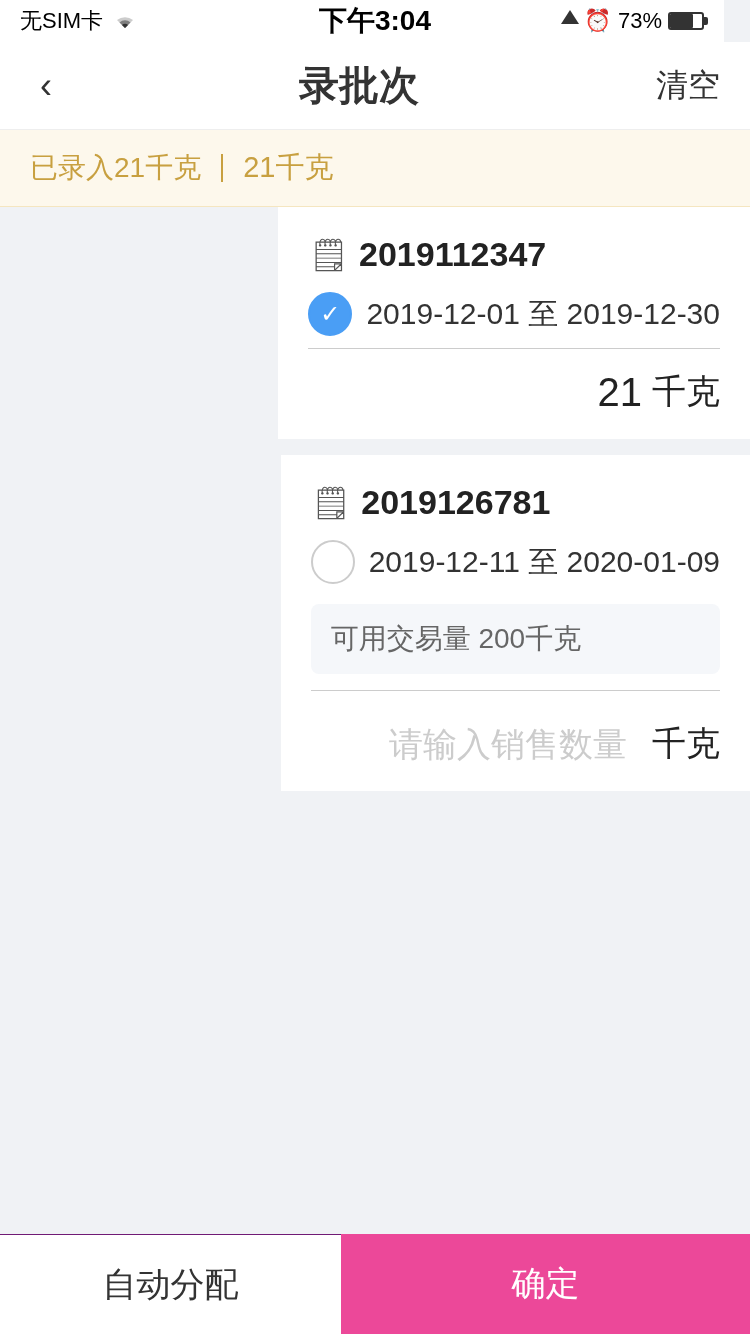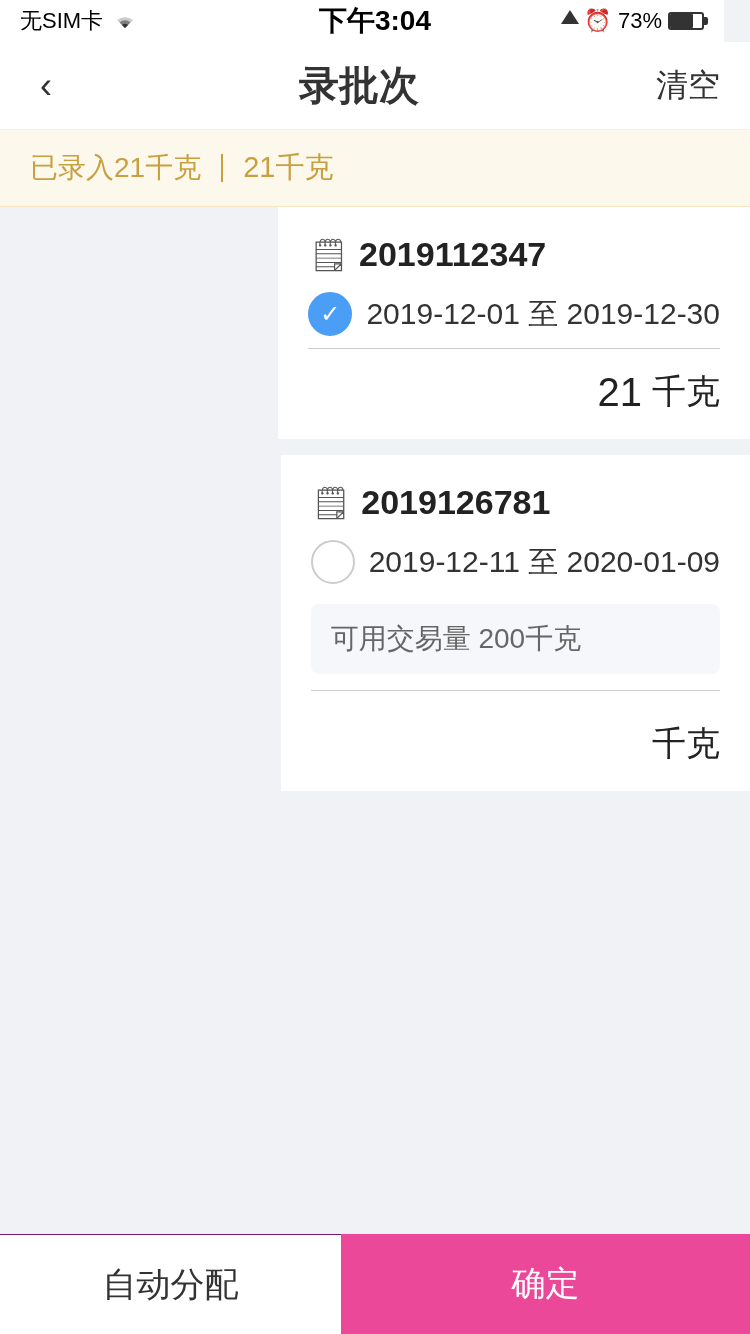--- a/index.html
+++ b/index.html
@@ -352,20 +352,21 @@
       <span class="batch-id-icon">🗒</span>
       <span class="batch-id">2019126781</span>
     </div>
     <div class="batch-date-row">
       <div class="radio-btn"></div>
       <span class="batch-date">2019-12-11 至 2020-01-09</span>
     </div>
     <div class="avail-box">可用交易量 200千克</div>
     <div class="input-underline"></div>
     <div class="input-row">
+      <input class="qty-input" type="number" placeholder="请输入销售数量" style="">
       <span class="input-unit">千克</span>
     </div>
   </div>
 
   <div class="empty-area"></div>
 
 </div>
 
 <div class="bottom-bar">
   <button class="btn-auto">自动分配</button>

